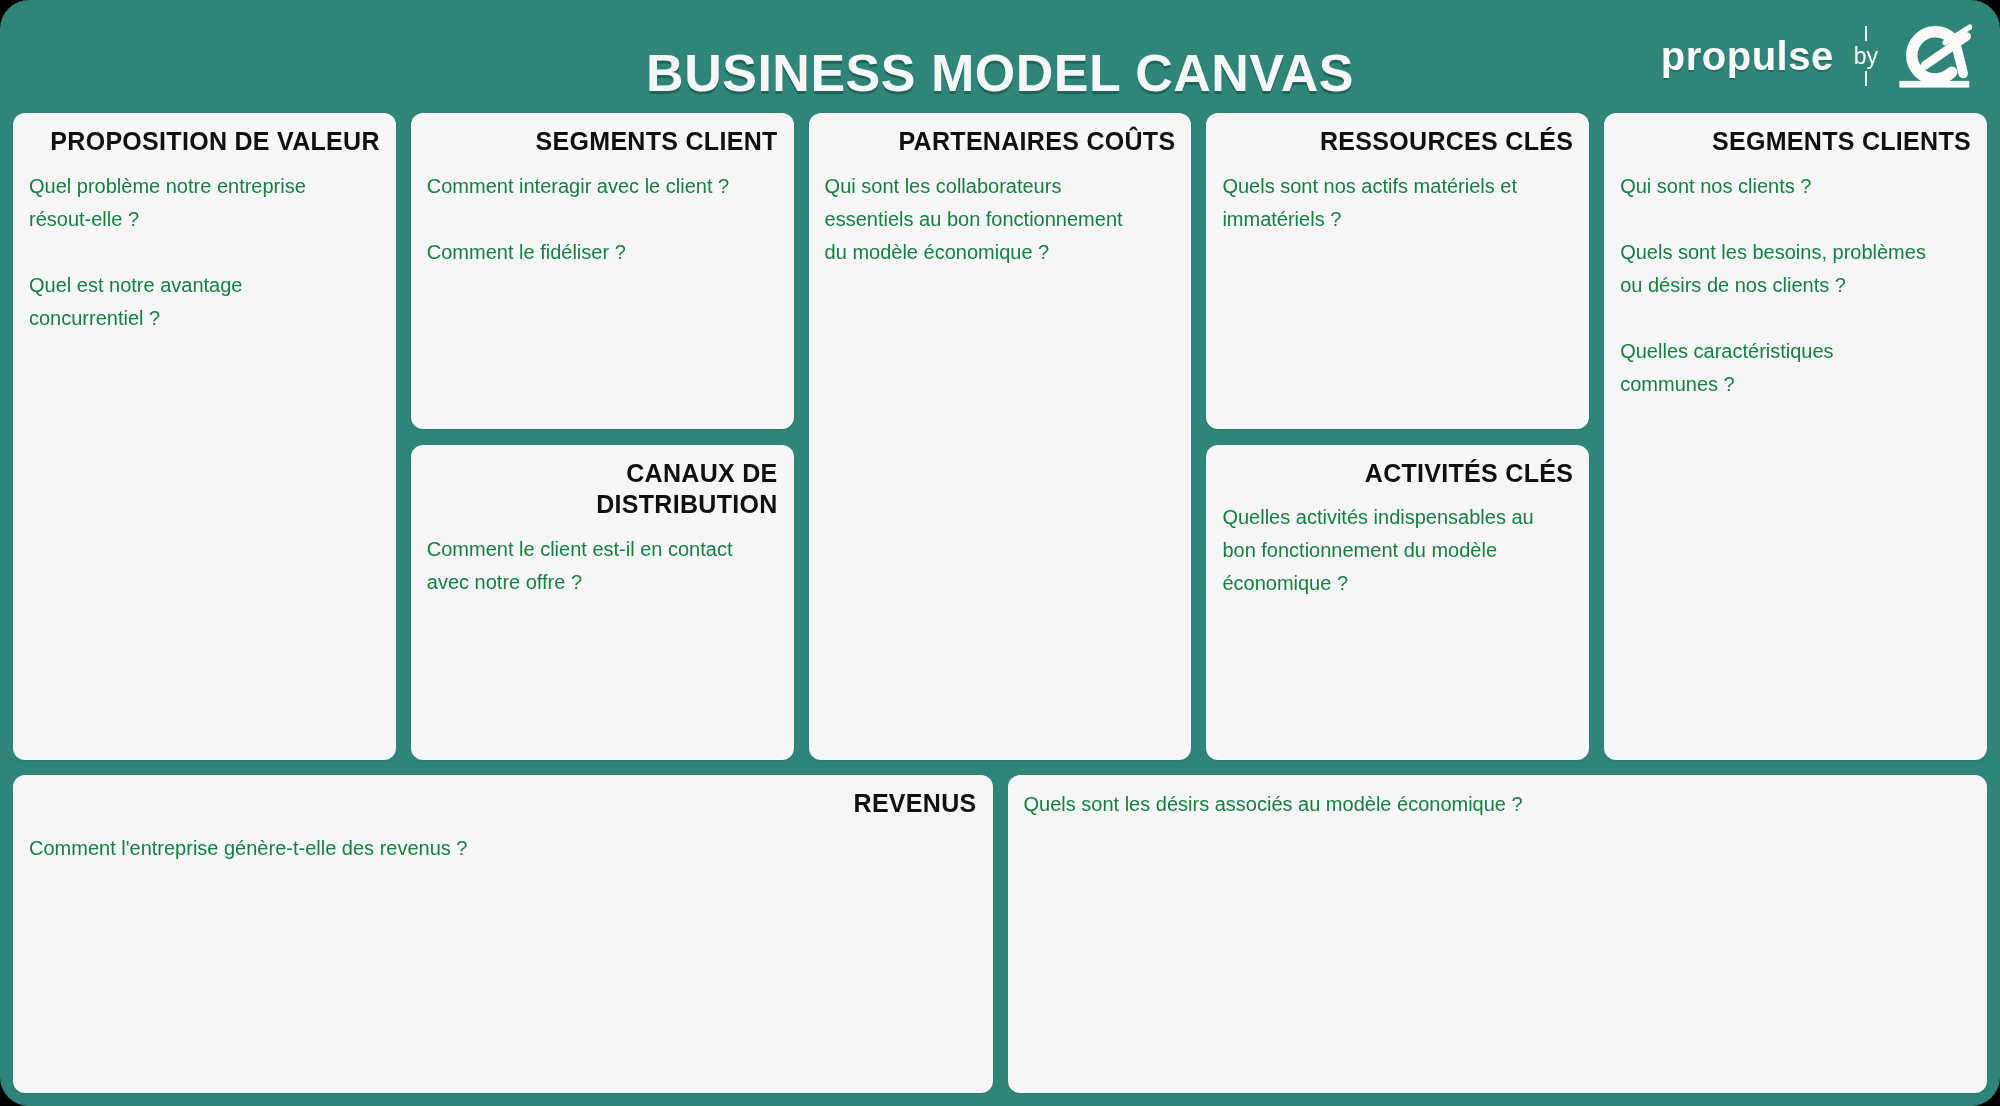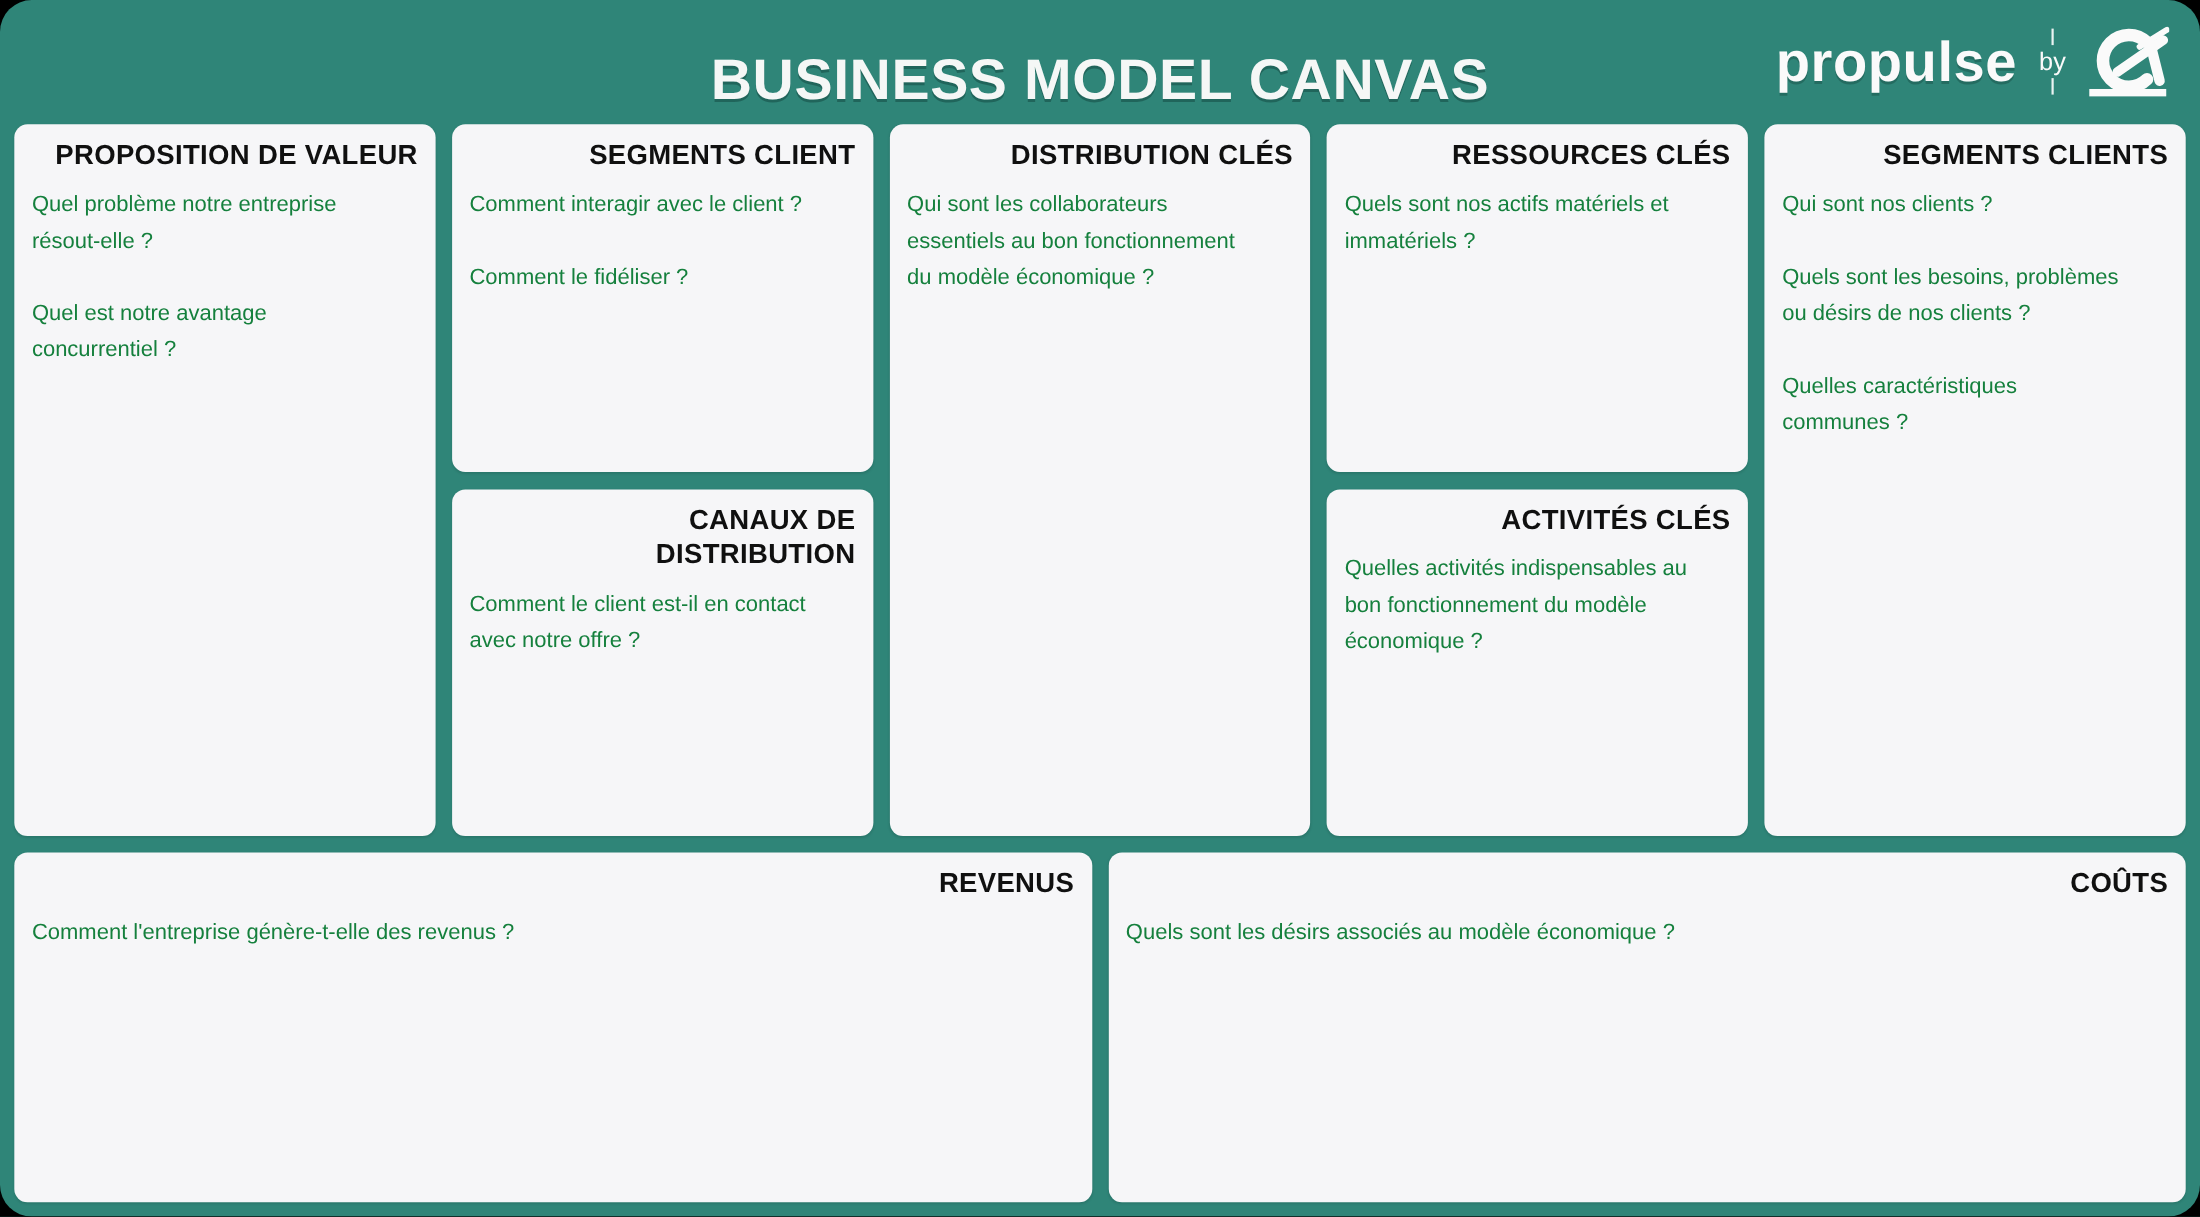--- a/index.html
+++ b/index.html
@@ -40,21 +40,21 @@
     position: absolute;
     right: 28px;
     top: 18px;
     display: flex;
     align-items: center;
     gap: 20px;
     height: 76px;
   }
   .propulse-wordmark {
     color: #FAFAFA;
-    font-size: 51px;
+    font-size: 40px;
     font-weight: bold;
     letter-spacing: 0.5px;
     text-shadow: 0 2px 0 rgba(16, 62, 55, 0.35);
   }
   .by-divider {
     display: flex;
     flex-direction: column;
     align-items: center;
     gap: 3px;
   }
@@ -169,21 +169,21 @@
       </section>
       <section class="card">
         <h2 class="card-title">CANAUX DE
 DISTRIBUTION</h2>
         <p class="card-question">Comment le client est-il en contact
 avec notre offre ?</p>
       </section>
     </div>
 
     <section class="card">
-      <h2 class="card-title">DISTRIBUTION CLÉS</h2>
+      <h2 class="card-title">PARTENAIRES COÛTS</h2>
       <p class="card-question">Qui sont les collaborateurs
 essentiels au bon fonctionnement
 du modèle économique ?</p>
     </section>
 
     <div class="split-col">
       <section class="card">
         <h2 class="card-title">RESSOURCES CLÉS</h2>
         <p class="card-question">Quels sont nos actifs matériels et
 immatériels ?</p>
@@ -206,18 +206,17 @@
     </section>
 
   </main>
 
   <footer class="bottom-grid">
     <section class="card">
       <h2 class="card-title">REVENUS</h2>
       <p class="card-question">Comment l'entreprise génère-t-elle des revenus ?</p>
     </section>
     <section class="card">
-      <h2 class="card-title">COÛTS</h2>
       <p class="card-question">Quels sont les désirs associés au modèle économique ?</p>
     </section>
   </footer>
 
 </div>
 
 </body></html>

